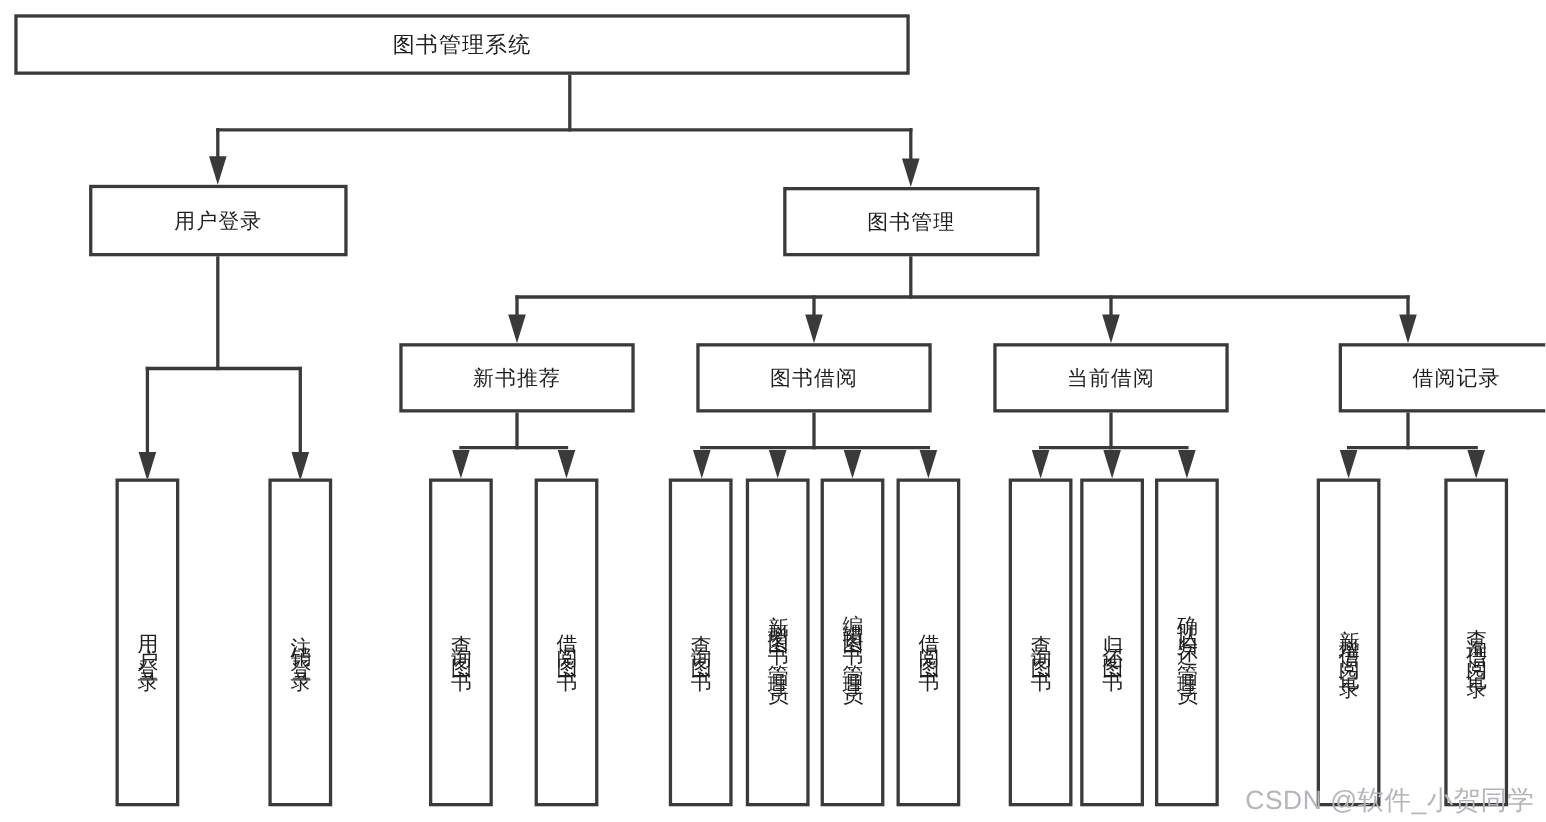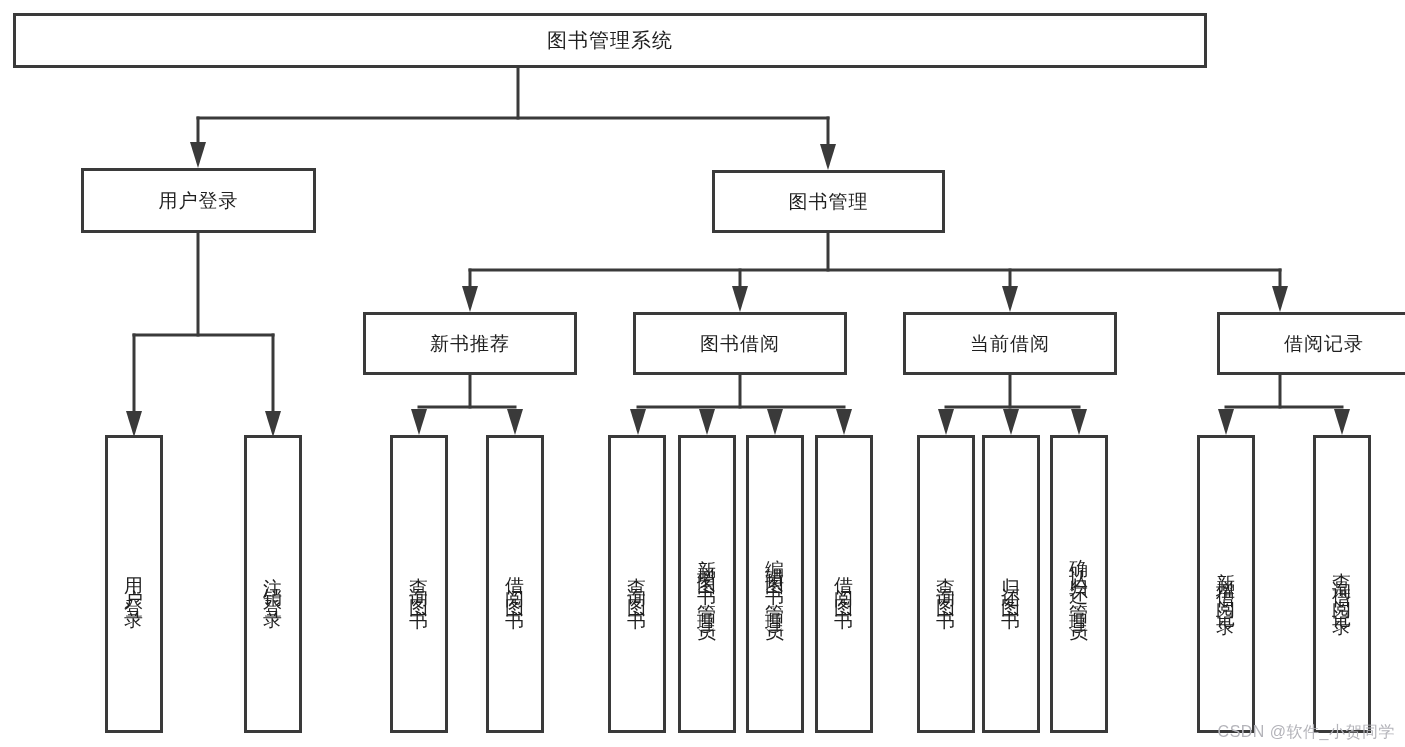--- a/index.html
+++ b/index.html
@@ -38,21 +38,21 @@
     font-size:19px;
     letter-spacing:11px;
     line-height:1;
     text-align:center;
   }
   .v-node.long{letter-spacing:9px;font-size:19px;}
   .watermark{
     position:absolute;
     right:10px;
     bottom:4px;
-    font-size:16px;
+    font-size:24px;
     color:var(--watermark);
     letter-spacing:0.5px;
     white-space:nowrap;
   }
 </style>
 </head>
 <body>
 
 <div class="canvas">
 
@@ -104,21 +104,21 @@
       <polygon points="767,409 783,409 775,435"></polygon>
       <polygon points="836,409 852,409 844,435"></polygon>
       <polygon points="938,409 954,409 946,435"></polygon>
       <polygon points="1003,409 1019,409 1011,435"></polygon>
       <polygon points="1071,409 1087,409 1079,435"></polygon>
       <polygon points="1218,409 1234,409 1226,435"></polygon>
       <polygon points="1334,409 1350,409 1342,435"></polygon>
     </g>
   </svg>
 
-  <div class="node h-node root-node" style="left:13px;top:13px;width:1194px;height:55px;">图书管理系统</div>
+  <div class="node h-node root-node" style="left:13px;top:13px;width:814px;height:55px;">图书管理系统</div>
 
   <div class="node h-node" style="left:81px;top:168px;width:235px;height:65px;">用户登录</div>
   <div class="node h-node" style="left:712px;top:170px;width:233px;height:63px;">图书管理</div>
 
   <div class="node h-node" style="left:363px;top:312px;width:214px;height:63px;">新书推荐</div>
   <div class="node h-node" style="left:903px;top:312px;width:214px;height:63px;">当前借阅</div>
   <div class="node h-node" style="left:633px;top:312px;width:214px;height:63px;">图书借阅</div>
   <div class="node h-node" style="left:1173px;top:312px;width:214px;height:63px;margin-left:44px;">借阅记录</div>
 
   <div class="node v-node" style="left:105px;top:435px;width:58px;height:298px;">用户登录</div>

